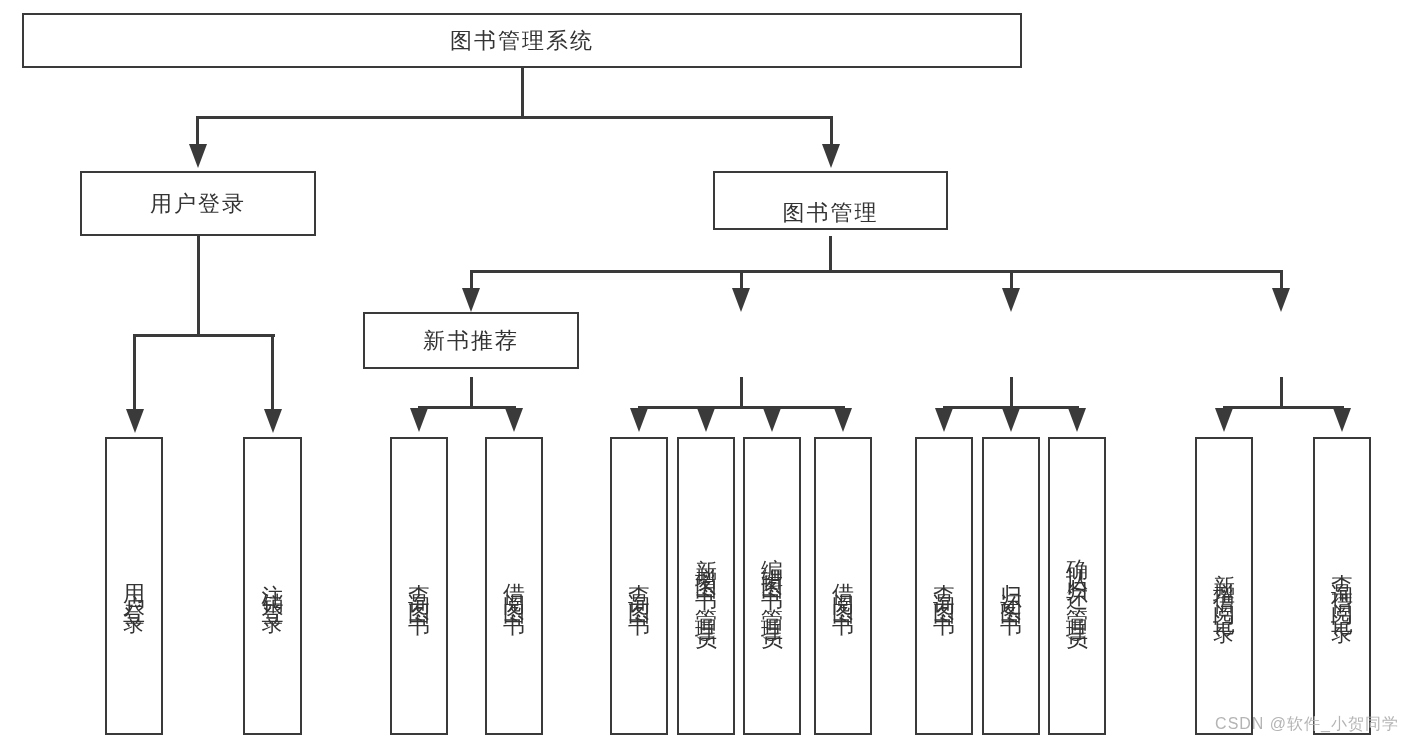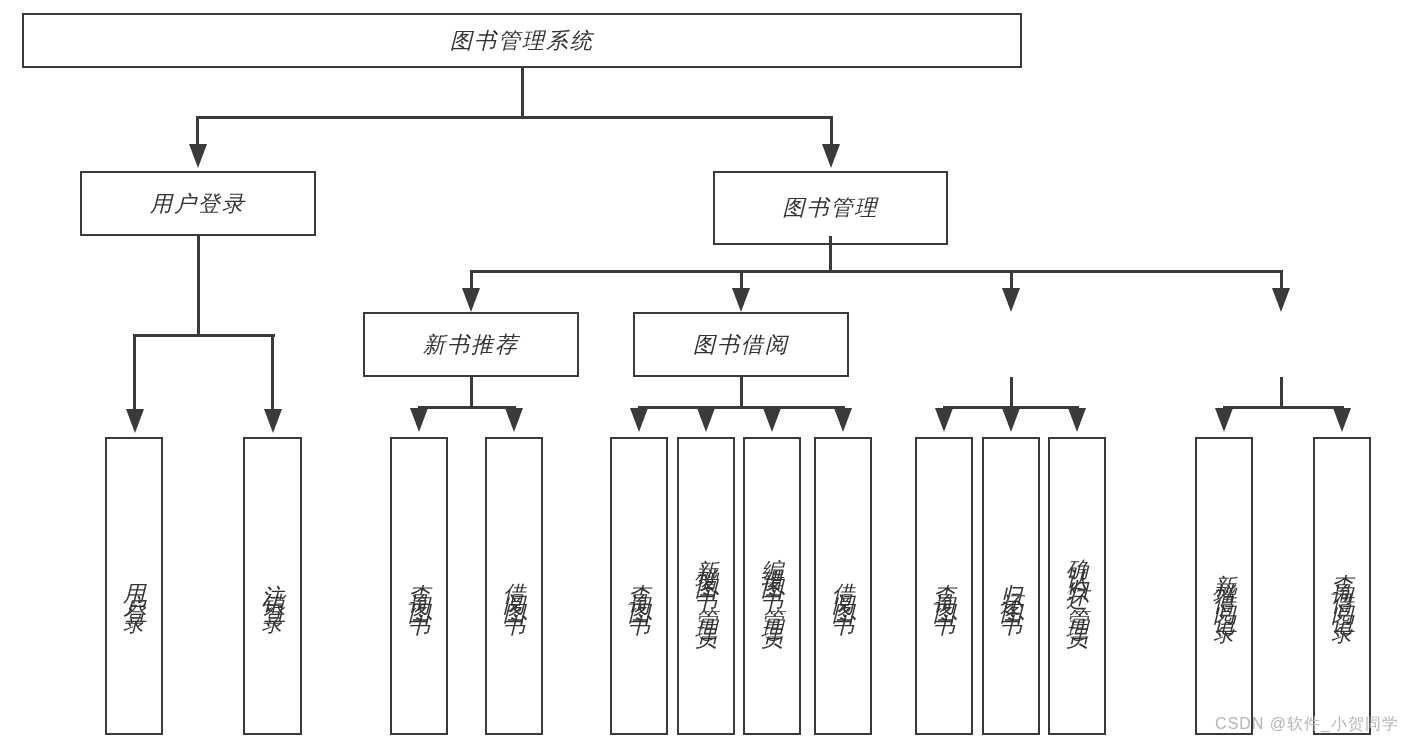--- a/index.html
+++ b/index.html
@@ -18,21 +18,20 @@
     color:var(--text);
   }
   .box{
     position:absolute;
     box-sizing:border-box;
     border:2.5px solid var(--line);
     background:var(--bg);
     display:flex;
     align-items:center;
     justify-content:center;
-    font-style:italic;
   }
   .hlabel{
     font-size:22px;
     letter-spacing:2px;
     white-space:nowrap;
     color:var(--text);
   }
   .vlabel{
     writing-mode:vertical-rl;
     text-orientation:mixed;
@@ -77,21 +76,21 @@
   <div class="vline" style="left:520.5px;top:68px;height:50px;"></div>
   <div class="hline" style="left:196px;top:116px;width:637px;"></div>
   <div class="vline" style="left:196px;top:116px;height:30px;"></div>
   <div class="arrow" style="left:188.5px;top:144px;"></div>
   <div class="vline" style="left:829.5px;top:116px;height:30px;"></div>
   <div class="arrow" style="left:822px;top:144px;"></div>
 
   <div class="box" style="left:80px;top:171px;width:236px;height:65px;">
     <span class="hlabel">用户登录</span>
   </div>
-  <div class="box" style="left:713px;top:171px;width:235px;height:74px;">
+  <div class="box" style="left:713px;top:171px;width:235px;height:59px;align-items:flex-end;">
     <span class="hlabel">图书管理</span>
   </div>
 
   <div class="vline" style="left:196.5px;top:236px;height:101px;"></div>
   <div class="hline" style="left:133px;top:334px;width:141.5px;"></div>
   <div class="vline" style="left:133px;top:334px;height:76px;"></div>
   <div class="arrow" style="left:125.5px;top:409px;"></div>
   <div class="vline" style="left:271px;top:334px;height:76px;"></div>
   <div class="arrow" style="left:263.5px;top:409px;"></div>
 
@@ -99,25 +98,22 @@
   <div class="hline" style="left:469.5px;top:270px;width:813px;"></div>
   <div class="vline" style="left:469.5px;top:270px;height:20px;"></div>
   <div class="arrow" style="left:462px;top:288px;"></div>
   <div class="vline" style="left:739.5px;top:270px;height:20px;"></div>
   <div class="arrow" style="left:732px;top:288px;"></div>
   <div class="vline" style="left:1009.5px;top:270px;height:20px;"></div>
   <div class="arrow" style="left:1002px;top:288px;"></div>
   <div class="vline" style="left:1279.5px;top:270px;height:20px;"></div>
   <div class="arrow" style="left:1272px;top:288px;"></div>
 
-  <div class="box" style="left:363px;top:312px;width:216px;height:65px;">
+  <div class="box" style="left:363px;top:312px;width:216px;height:57px;">
     <span class="hlabel">新书推荐</span>
-  </div>
-  <div class="box" style="left:633px;top:312px;width:216px;height:65px;">
-    <span class="hlabel">图书借阅</span>
   </div>
 
   <div class="vline" style="left:469.5px;top:377px;height:31px;"></div>
   <div class="hline" style="left:417.5px;top:406px;width:98px;"></div>
   <div class="arrow" style="left:410px;top:408px;"></div>
   <div class="arrow" style="left:505px;top:408px;"></div>
 
   <div class="vline" style="left:739.5px;top:377px;height:31px;"></div>
   <div class="hline" style="left:637.5px;top:406px;width:207px;"></div>
   <div class="arrow" style="left:630px;top:408px;"></div>

